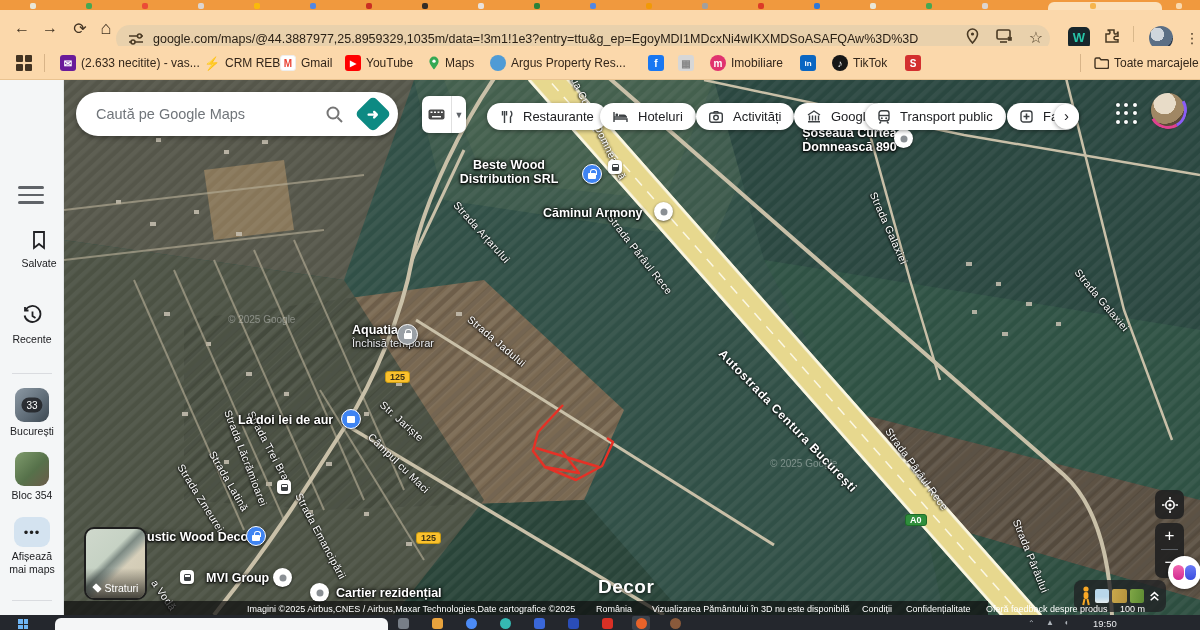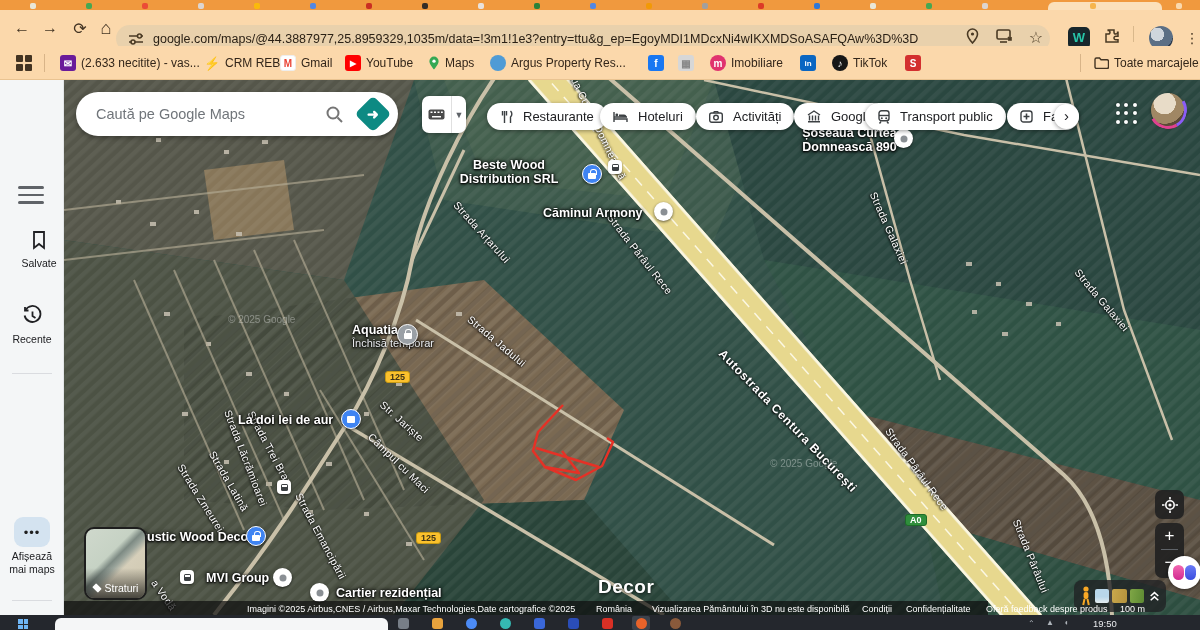--- a/index.html
+++ b/index.html
@@ -434,21 +434,31 @@
       <svg width="21" height="21" viewBox="0 0 21 21">
         <path d="M3.5 5A8 8 0 1 1 2.6 10.5" fill="none" stroke="#202124" stroke-width="1.8"></path>
         <path d="M3 2v3.5H6.5" fill="none" stroke="#202124" stroke-width="1.8"></path>
         <path d="M10.5 6.5v4.5l3 2" fill="none" stroke="#202124" stroke-width="1.8"></path>
       </svg>
       <div class="sb-label">Recente</div>
     </div>
 
     <div class="sb-div" style="top:293px;"></div>
 
-
+    <div class="sb-item" style="top:308px;">
+      <div class="sb-thumb" style="background:linear-gradient(135deg,#8d9aa5,#5d6a75 60%,#3c4750);">
+        <span class="badge33">33</span>
+      </div>
+      <div class="sb-label">București</div>
+    </div>
+
+    <div class="sb-item" style="top:372px;">
+      <div class="sb-thumb" style="background:linear-gradient(135deg,#7f9b6d,#56714a 55%,#6b5b4a);"></div>
+      <div class="sb-label">Bloc 354</div>
+    </div>
 
     <div class="sb-item" style="top:437px;">
       <div style="width:36px;height:30px;border-radius:9px;background:#d4e3f0;margin:0 auto;display:flex;align-items:center;justify-content:center;color:#1f1f1f;font-size:13px;letter-spacing:1px;">•••</div>
       <div class="sb-label" style="padding:0 2px;">Afișează mai maps</div>
     </div>
 
     <div class="sb-div" style="top:520px;"></div>
 
     <div class="sb-item" style="top:540px;">
       <svg width="18" height="22" viewBox="0 0 18 22">

